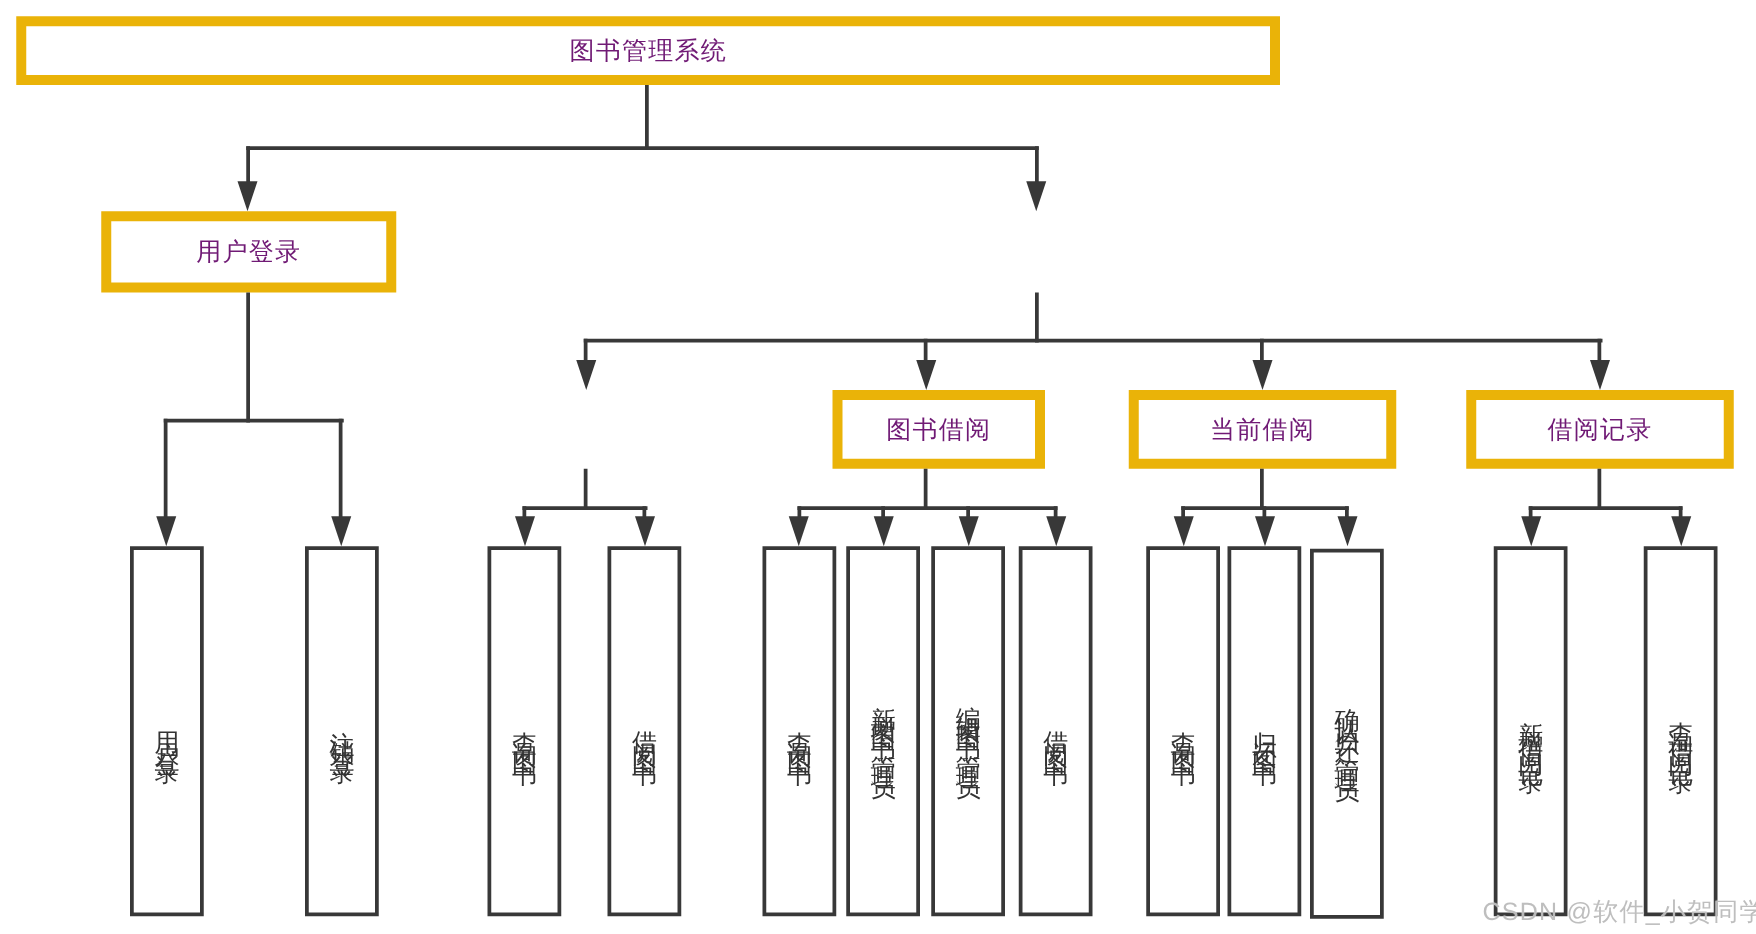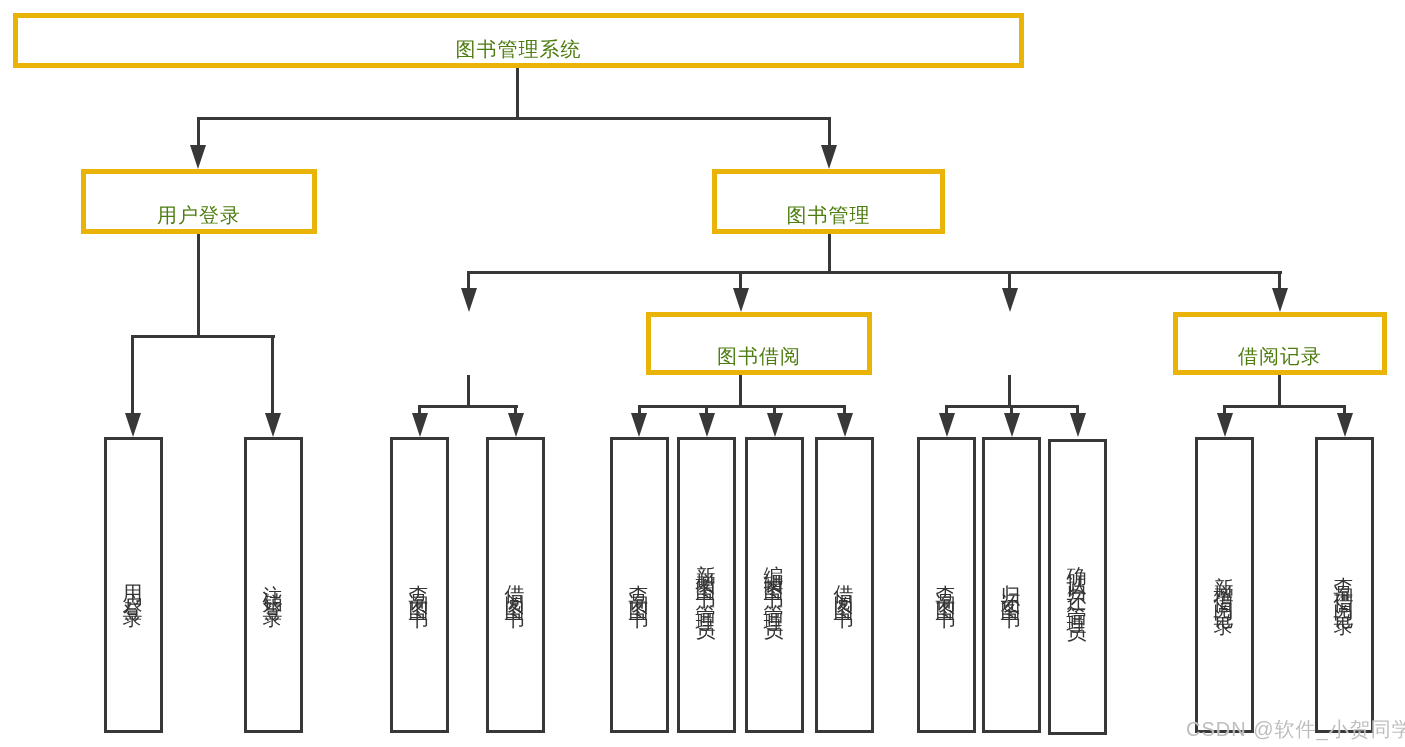--- a/index.html
+++ b/index.html
@@ -10,26 +10,26 @@
   .canvas{
     position:relative;
     width:1405px;
     height:747px;
     background:#ffffff;
     overflow:hidden;
   }
   .box{
     position:absolute;
     box-sizing:border-box;
-    border:5px solid #eab308;
+    border:8px solid #eab308;
     background:#ffffff;
     display:flex;
-    align-items:flex-end;
+    align-items:center;
     justify-content:center;
-    color:#4d7c0f;
+    color:#701a75;
     font-size:20px;
     letter-spacing:1px;
   }
   .vbox{
     position:absolute;
     box-sizing:border-box;
     border:3px solid #383838;
     background:#ffffff;
     display:flex;
     align-items:center;
@@ -78,44 +78,44 @@
   <div class="vline" style="left:516px;top:68px;width:3px;height:52px;"></div>
   <div class="hline" style="left:197px;top:117px;width:634px;height:3px;"></div>
   <div class="vline" style="left:197px;top:117px;width:3px;height:33px;"></div>
   <div class="arrow" style="left:190px;top:145px;"></div>
   <div class="vline" style="left:828px;top:117px;width:3px;height:33px;"></div>
   <div class="arrow" style="left:821px;top:145px;"></div>
 
   <div class="box" style="left:81px;top:169px;width:236px;height:65px;">
     <span>用户登录</span>
   </div>
-  <div class="box" style="left:712px;top:169px;width:233px;height:65px;">
-    <span>图书管理</span>
-  </div>
 
   <div class="vline" style="left:197px;top:234px;width:3px;height:104px;"></div>
   <div class="hline" style="left:131px;top:335px;width:144px;height:3px;"></div>
   <div class="vline" style="left:131px;top:335px;width:3px;height:83px;"></div>
   <div class="arrow" style="left:125px;top:413px;"></div>
   <div class="vline" style="left:271px;top:335px;width:3px;height:83px;"></div>
   <div class="arrow" style="left:265px;top:413px;"></div>
 
   <div class="vline" style="left:828px;top:234px;width:3px;height:40px;"></div>
   <div class="hline" style="left:467px;top:271px;width:815px;height:3px;"></div>
   <div class="vline" style="left:467px;top:271px;width:3px;height:22px;"></div>
   <div class="arrow" style="left:461px;top:288px;"></div>
   <div class="vline" style="left:739px;top:271px;width:3px;height:22px;"></div>
   <div class="arrow" style="left:733px;top:288px;"></div>
   <div class="vline" style="left:1008px;top:271px;width:3px;height:22px;"></div>
   <div class="arrow" style="left:1002px;top:288px;"></div>
   <div class="vline" style="left:1278px;top:271px;width:3px;height:22px;"></div>
   <div class="arrow" style="left:1272px;top:288px;"></div>
 
-  <div class="box" style="left:646px;top:312px;width:226px;height:63px;">
+  <div class="box" style="left:666px;top:312px;width:170px;height:63px;">
     <span>图书借阅</span>
+  </div>
+  <div class="box" style="left:903px;top:312px;width:214px;height:63px;">
+    <span>当前借阅</span>
   </div>
   <div class="box" style="left:1173px;top:312px;width:214px;height:63px;">
     <span>借阅记录</span>
   </div>
 
   <div class="vline" style="left:467px;top:375px;width:3px;height:33px;"></div>
   <div class="hline" style="left:418px;top:405px;width:100px;height:3px;"></div>
   <div class="vline" style="left:418px;top:405px;width:3px;height:14px;"></div>
   <div class="arrow" style="left:412px;top:413px;"></div>
   <div class="vline" style="left:514px;top:405px;width:3px;height:14px;"></div>

